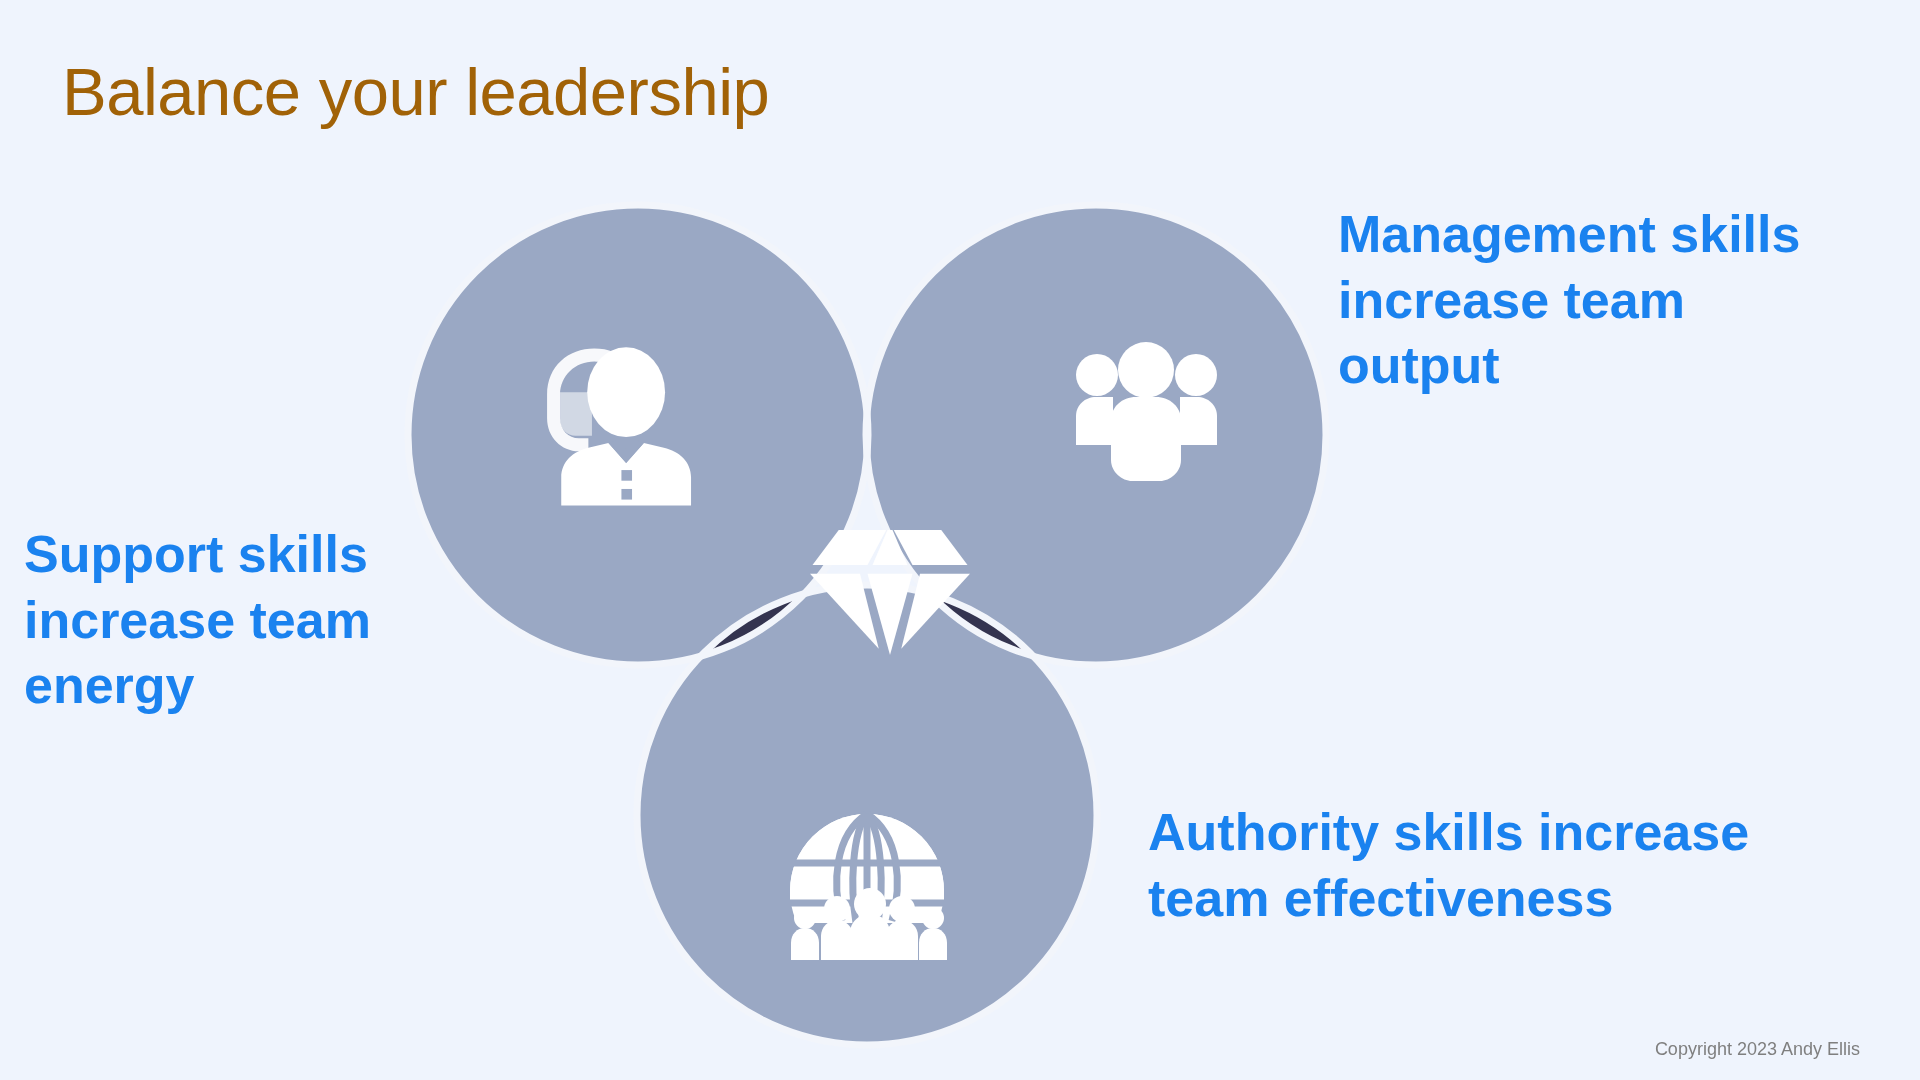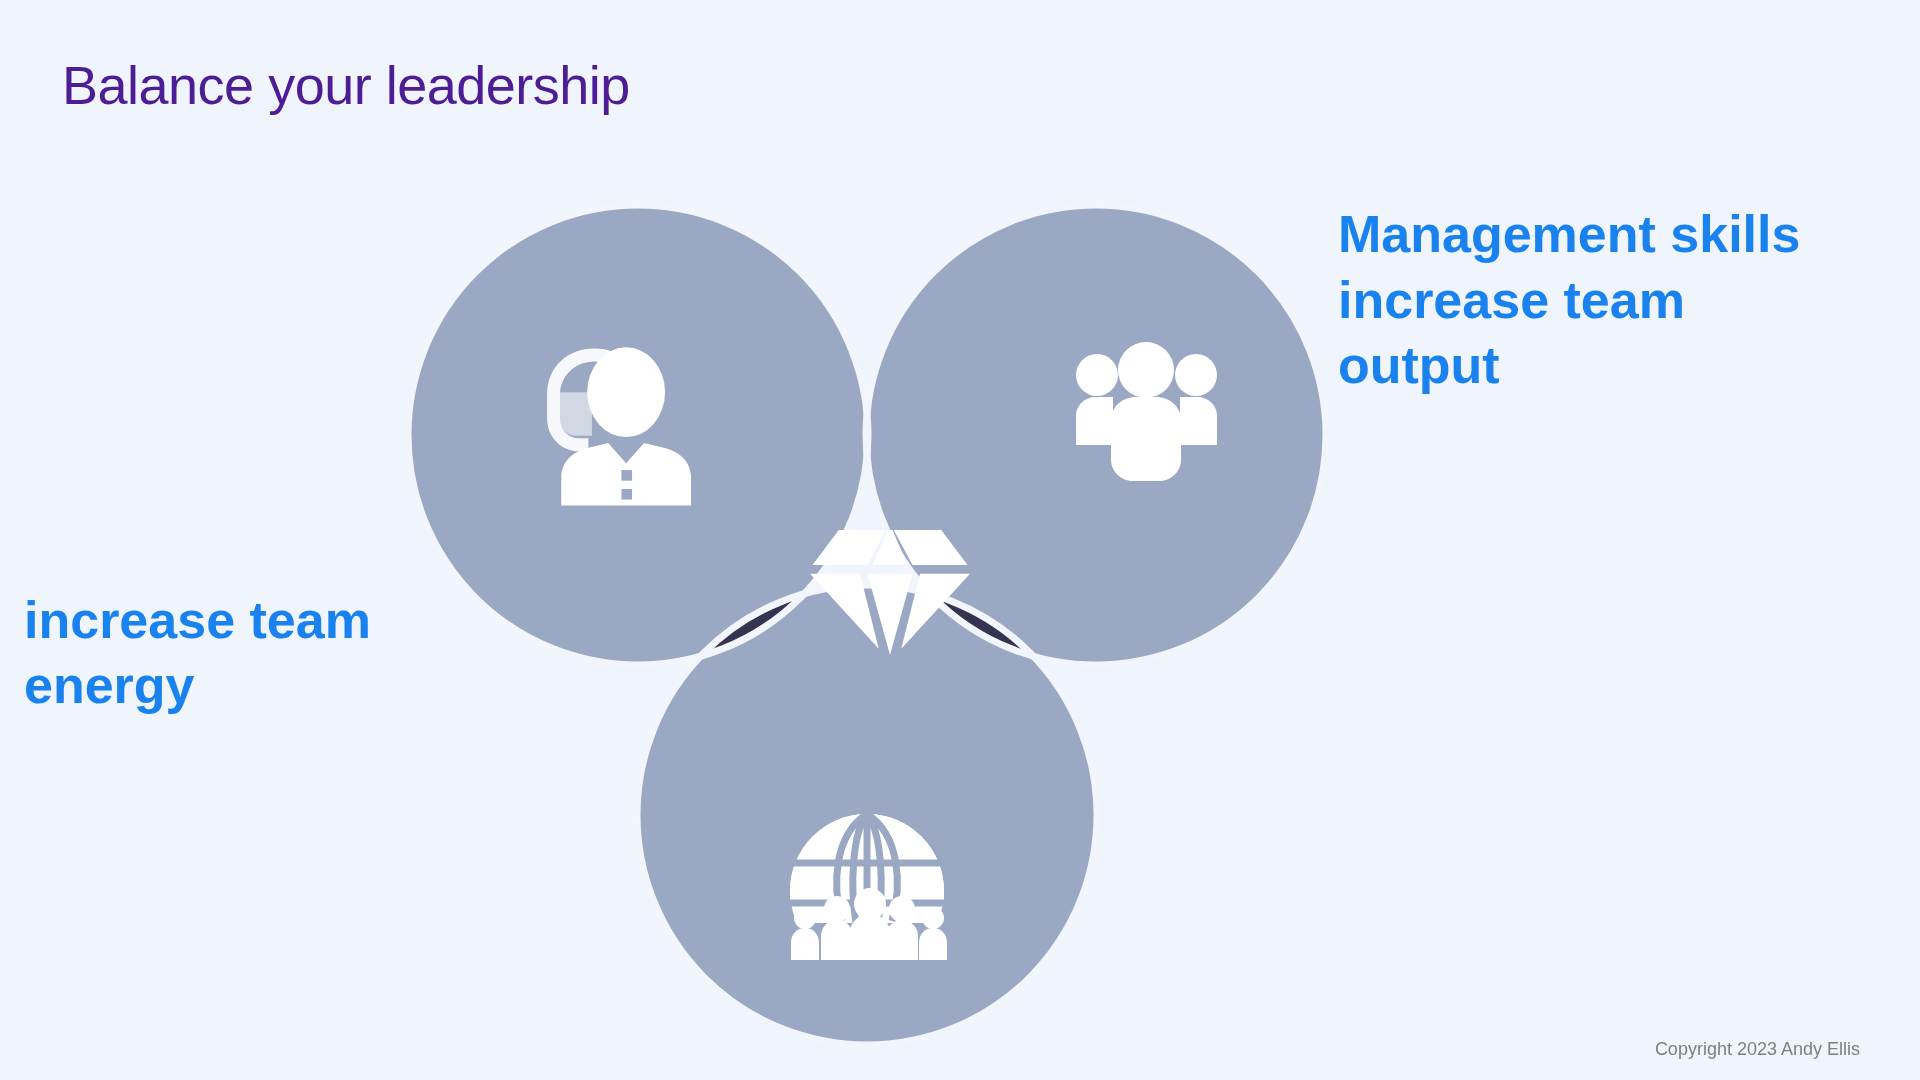--- a/index.html
+++ b/index.html
@@ -19,24 +19,24 @@
     width: 1920px;
     height: 1080px;
     background: #eff4fd;
   }
 
   
   #slide-title {
     position: absolute;
     left: 62px;
     top: 58px;
-    font-size: 54px;
+    font-size: 67px;
     line-height: 1.0;
     font-weight: 400;
-    color: #4c1d95;
+    color: #a16207;
     letter-spacing: -0.5px;
     white-space: nowrap;
   }
 
   
   #venn-diagram {
     position: absolute;
     left: 0;
     top: 0;
     width: 1920px;
@@ -223,21 +223,26 @@
     </g>
   </svg>
 
   <div class="callout" id="callout-management">
     <span>Management skills</span><br>
     <span>increase team</span><br>
     <span class="emph">output</span>
   </div>
 
   <div class="callout" id="callout-support">
-    <br>
+    <span>Support skills</span><br>
     <span>increase team</span><br>
     <span class="emph">energy</span>
   </div>
 
+  <div class="callout" id="callout-authority">
+    <span>Authority skills increase</span><br>
+    <span>team</span>
+    <span class="emph">effectiveness</span>
+  </div>
 
   <div id="copyright">Copyright 2023 Andy Ellis</div>
 
 </div>
 
 </body></html>

